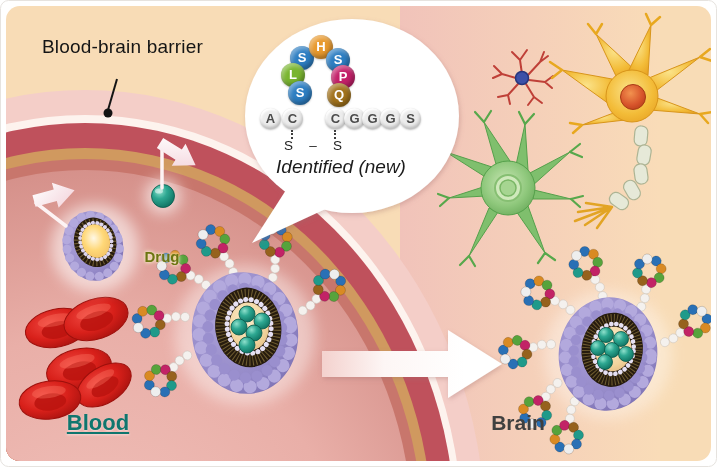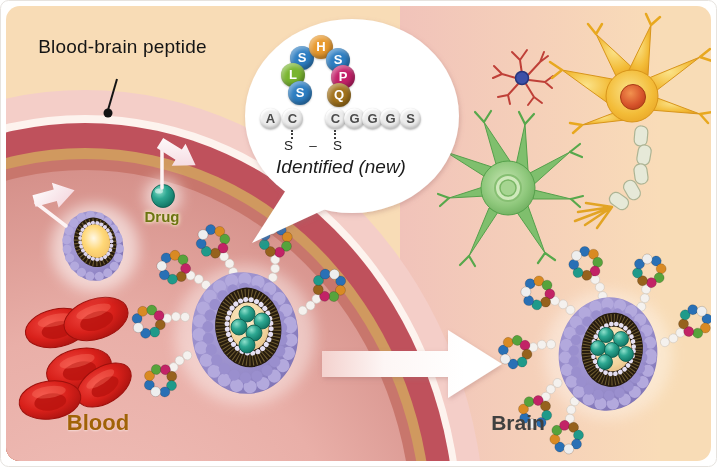--- a/index.html
+++ b/index.html
@@ -2,24 +2,24 @@
 <html><head>
 <meta charset="utf-8">
 <style>
   html,body{margin:0;padding:0;background:#fff;}
   .canvas{position:relative;width:717px;height:467px;overflow:hidden;
           font-family:"Liberation Sans",sans-serif;background:#fff;}
   .canvas svg{position:absolute;left:0;top:0;}
   .lbl{position:absolute;text-align:center;white-space:nowrap;}
   .title{font-size:19px;line-height:25px;color:#151515;letter-spacing:0.2px;}
   .caption{font-size:19px;line-height:23px;color:#1b1b1b;}
-  .blood{font-size:22px;font-weight:bold;color:#a16207;text-shadow:0 1px 2px rgba(255,255,255,.5);}
+  .blood{font-size:22px;font-weight:bold;color:#0f766e;text-shadow:0 1px 2px rgba(255,255,255,.5);text-decoration:underline;}
   .brain{font-size:21px;font-weight:bold;color:#404040;}
   .drug{font-size:15px;font-weight:bold;color:#6c7511;
-        text-shadow:0 0 3px #f7f2cf,0 0 5px #f7f2cf;}
+        text-shadow:0 0 3px #f7f2cf,0 0 5px #f7f2cf;margin-top:40px;}
   .nano{font-size:16px;line-height:20px;font-weight:bold;color:#111;
         text-shadow:0 0 3px #fff,0 0 6px #fff,0 0 8px #fff;}
   .aa{position:absolute;width:24px;height:24px;border-radius:50%;color:#fff;
       font-size:13px;line-height:24px;font-weight:bold;text-align:center;
       box-shadow:inset -2px -3px 4px rgba(0,0,0,.30),inset 2px 3px 4px rgba(255,255,255,.40),0 1px 2px rgba(0,0,0,.22);}
   .aa.gray{width:21px;height:21px;line-height:21px;color:#4a4a4a;background:#ececec;font-size:13px;
       box-shadow:inset -1px -2px 3px rgba(0,0,0,.20),inset 1px 2px 2px #fff,0 1px 2px rgba(0,0,0,.28);}
   .bond{position:absolute;width:0;height:9px;border-left:2px dotted #3d3d3d;}
   .ssrow{position:absolute;left:284px;top:138px;width:58px;display:flex;
       justify-content:space-between;font-size:13.5px;color:#1d1d1d;}
@@ -316,21 +316,21 @@
     </g>
 
     <g filter="url(#softShadow)">
       <polygon points="286,190 332,206 252,243" fill="#ffffff"></polygon>
       <ellipse cx="352" cy="116" rx="107" ry="97" fill="#ffffff"></ellipse>
     </g>
   </g>
 </svg>
 
 <div class="lbl title" style="left:10px;top:34px;width:225px;">
-  <span style="display:block">Blood-brain peptide</span>
+  <span style="display:block">Blood-brain barrier</span>
 </div>
 
 <div>
   <div class="aa" style="left: 290px; top: 46px; background: rgb(45, 126, 194);">S</div>
   <div class="aa" style="left: 309px; top: 35px; background: rgb(232, 153, 45);">H</div>
   <div class="aa" style="left: 326px; top: 48px; background: rgb(45, 126, 194);">S</div>
   <div class="aa" style="left: 281px; top: 63px; background: rgb(121, 181, 47);">L</div>
   <div class="aa" style="left: 331px; top: 65px; background: rgb(195, 32, 105);">P</div>
   <div class="aa" style="left: 288px; top: 81px; background: rgb(45, 126, 194);">S</div>
   <div class="aa" style="left: 327px; top: 83px; background: rgb(162, 115, 28);">Q</div>

